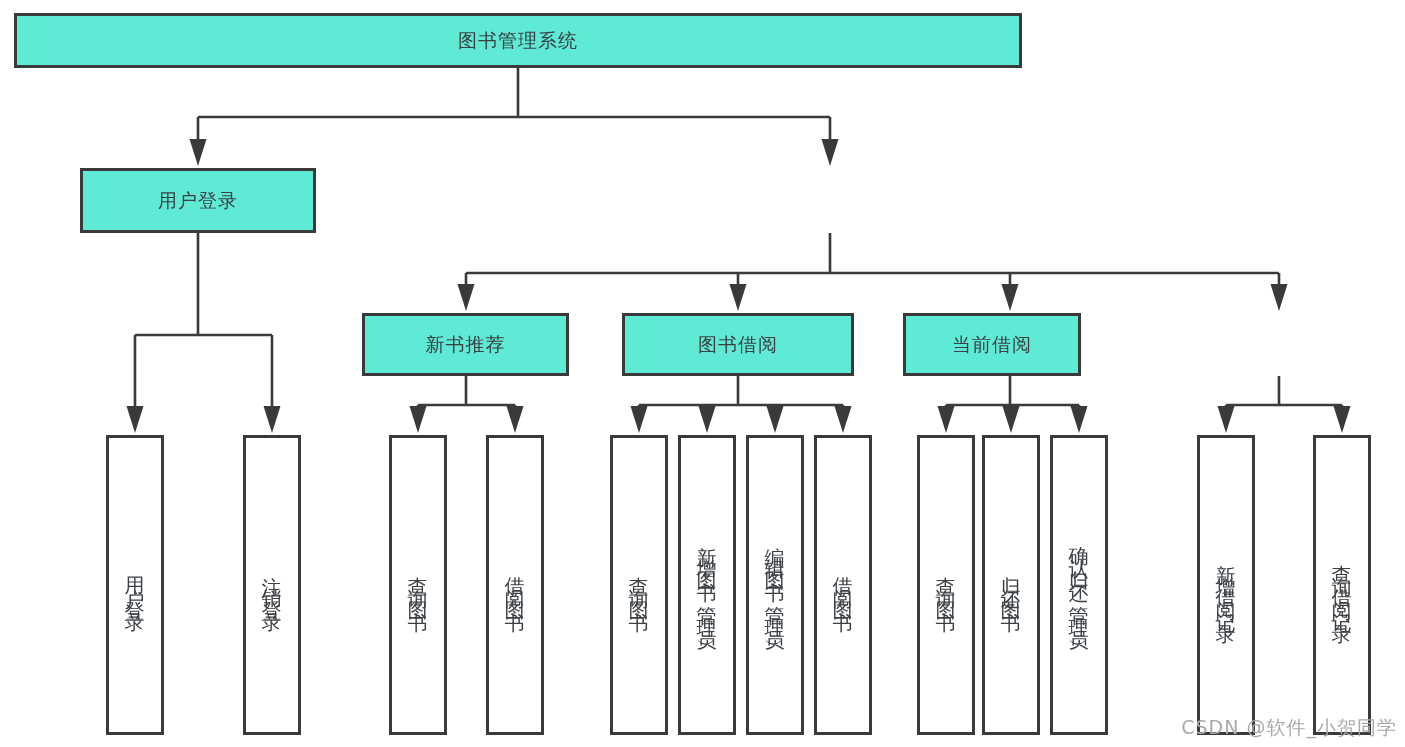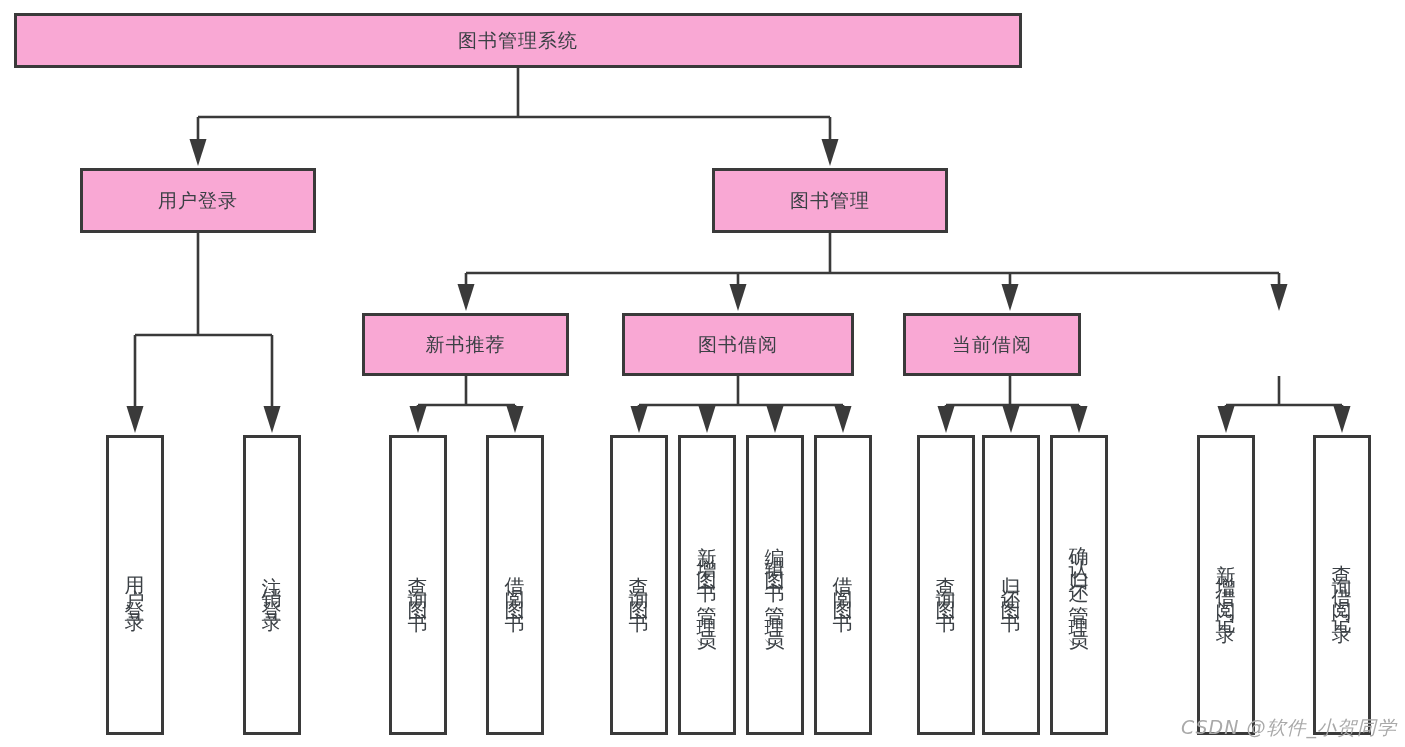--- a/index.html
+++ b/index.html
@@ -14,21 +14,21 @@
     width:1405px;height:747px;
     background:var(--bg);
     font-family:"DejaVu Sans","Liberation Sans",sans-serif;
     overflow:hidden;
   }
   #connectors{position:absolute;left:0;top:0;z-index:1;}
   .node{
     position:absolute;z-index:2;
     box-sizing:border-box;
     border:3px solid var(--line);
-    background:#f9a8d4;
+    background:#5eead4;
     display:flex;align-items:center;justify-content:center;
     color:var(--ink);
   }
   .node .lbl{font-size:19px;letter-spacing:1px;white-space:nowrap;}
   .leaf{
     position:absolute;z-index:2;
     top:435px;width:58px;height:300px;
     box-sizing:border-box;
     border:3px solid var(--line);
     background:#fff;
@@ -43,21 +43,20 @@
     letter-spacing:12px;
     white-space:nowrap;
   }
   #watermark{
     position:absolute;z-index:5;
     right:8px;bottom:6px;
     font-size:19px;
     color:var(--wm);
     letter-spacing:1px;
     white-space:nowrap;
-    font-style:italic;
   }
 </style>
 </head>
 <body>
 
 <div id="canvas">
 
   <svg id="connectors" width="1405" height="747">
     <defs>
       <polygon id="arr" points="-8.5,-27 8.5,-27 0,0"></polygon>
@@ -100,23 +99,20 @@
       <use href="#arr" x="1342" y="433"></use>
     </g>
   </svg>
 
   <div class="node" style="left:14px;top:13px;width:1008px;height:55px">
     <span class="lbl">图书管理系统</span>
   </div>
 
   <div class="node" style="left:80px;top:168px;width:236px;height:65px">
     <span class="lbl">用户登录</span>
-  </div>
-  <div class="node" style="left:712px;top:168px;width:236px;height:65px">
-    <span class="lbl">图书管理</span>
   </div>
 
   <div class="node" style="left:362px;top:313px;width:207px;height:63px">
     <span class="lbl">新书推荐</span>
   </div>
   <div class="node" style="left:622px;top:313px;width:232px;height:63px">
     <span class="lbl">图书借阅</span>
   </div>
   <div class="node" style="left:903px;top:313px;width:178px;height:63px">
     <span class="lbl">当前借阅</span>

